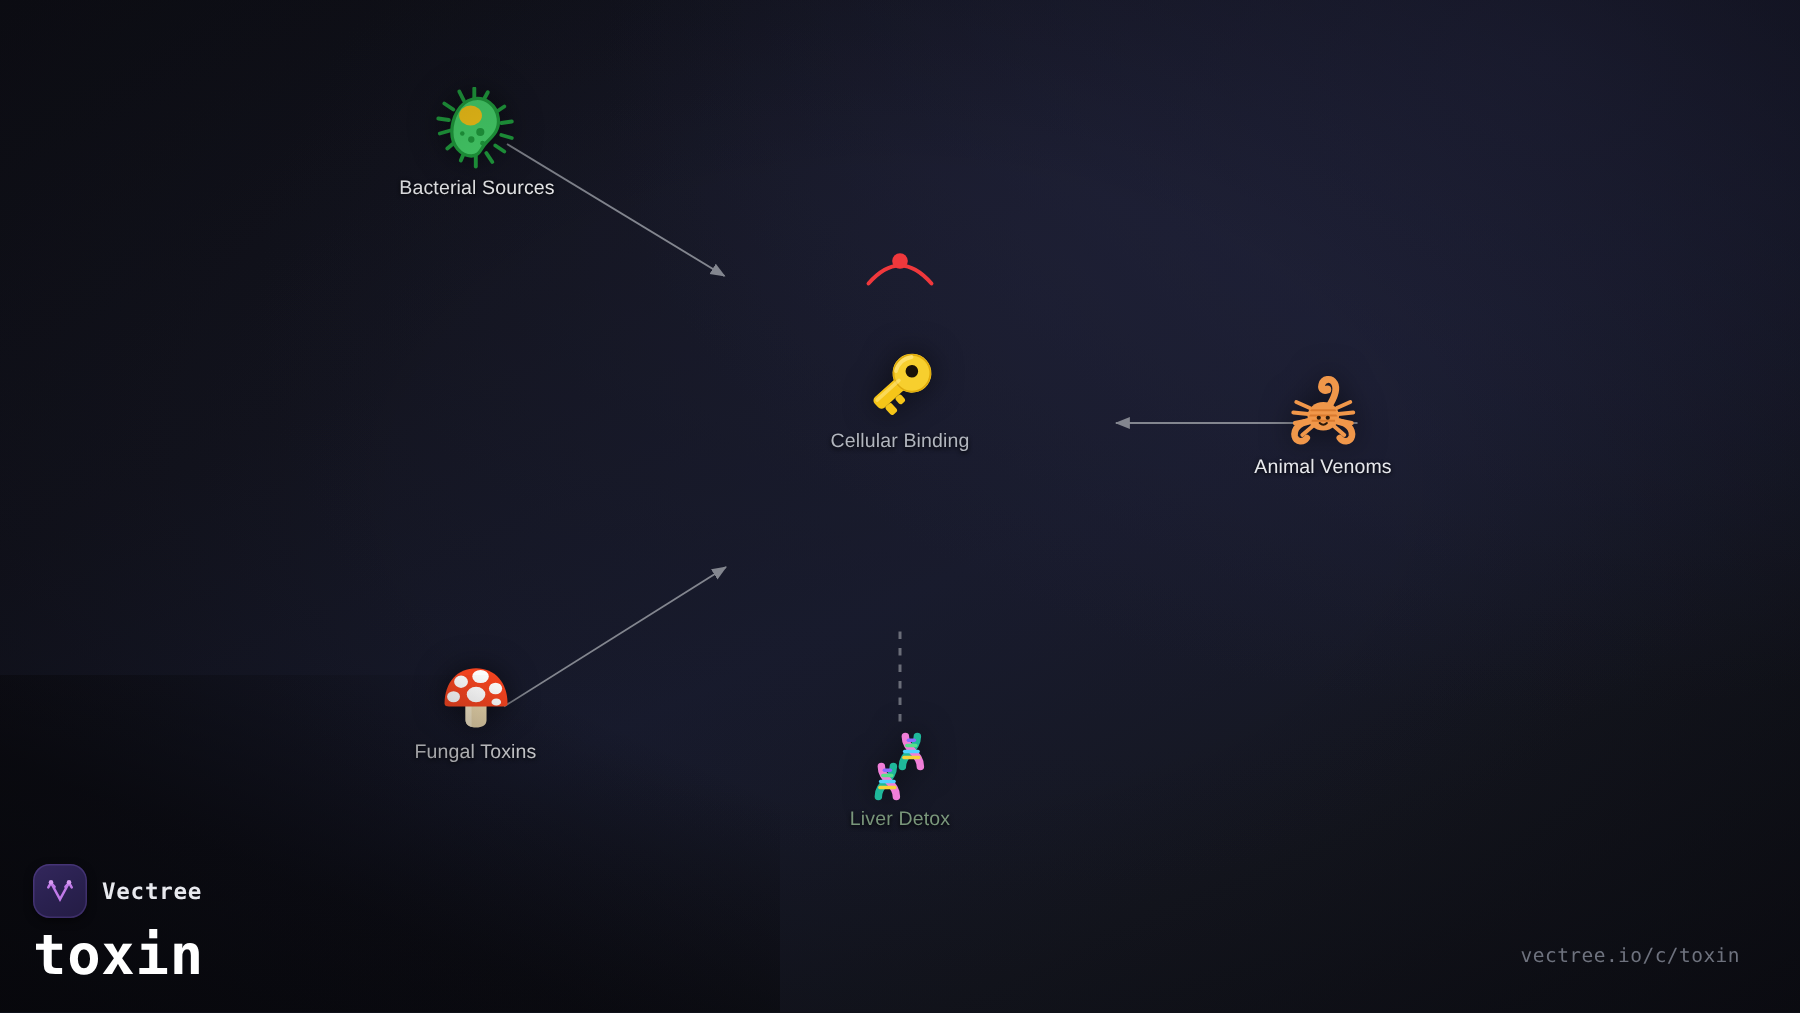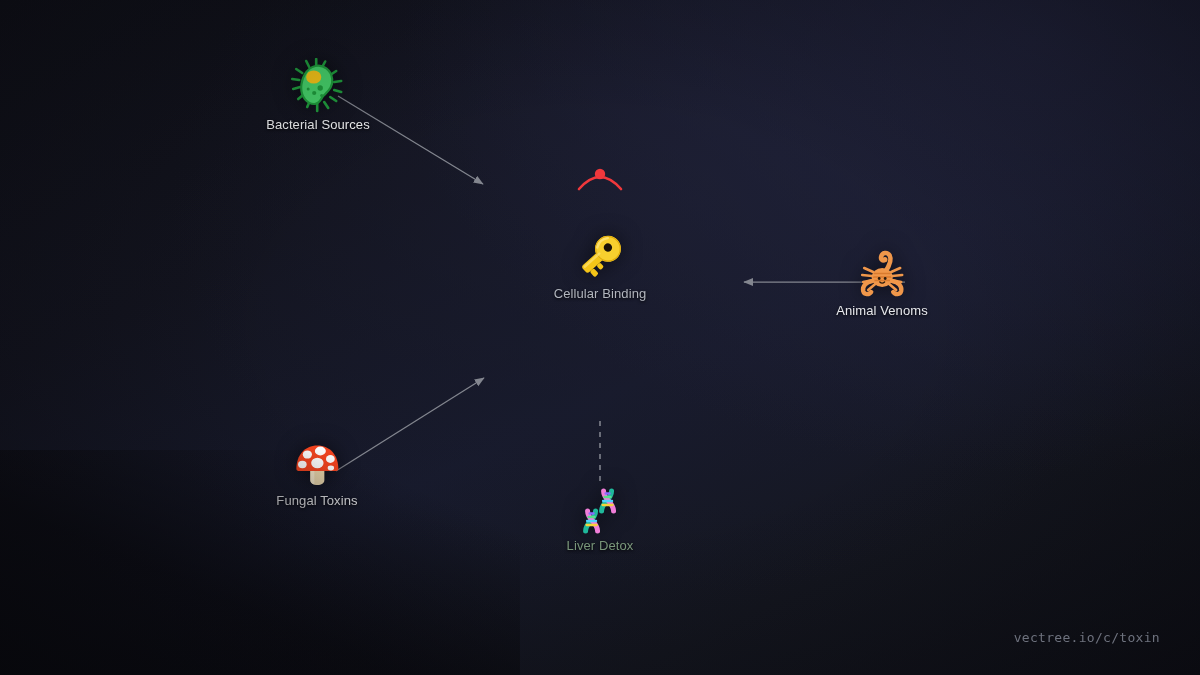--- a/index.html
+++ b/index.html
@@ -270,17 +270,34 @@
         </g>
       </svg>
     </span>
     <span class="node-label" style="color:#7d9b7e;">Liver Detox</span>
   </div>
 
   <div id="vignette-bottom-left"></div>
   <div id="vignette-edges"></div>
 
   <div id="brand">
+    <div id="brand-row">
+      <div id="brand-logo">
+        <svg width="22" height="22" viewBox="0 0 22 22">
+          <g stroke="#c07ae8" stroke-width="1.7" stroke-linecap="round" fill="none">
+            <path d="M5,5.5 L11,16.5 L17,5.5"></path>
+            <path d="M5,5.5 L3.2,8.6"></path>
+            <path d="M5,5.5 L7.4,8.2"></path>
+            <path d="M17,5.5 L18.8,8.6"></path>
+            <path d="M17,5.5 L14.6,8.2"></path>
+          </g>
+          <circle cx="5" cy="5.2" r="1.5" fill="#d79bf2"></circle>
+          <circle cx="17" cy="5.2" r="1.5" fill="#d79bf2"></circle>
+        </svg>
+      </div>
+      <span id="brand-name">Vectree</span>
+    </div>
+    <div id="brand-term">toxin</div>
   </div>
 
   <div id="site-url">vectree.io/c/toxin</div>
 
 </div>
 
 </body></html>

